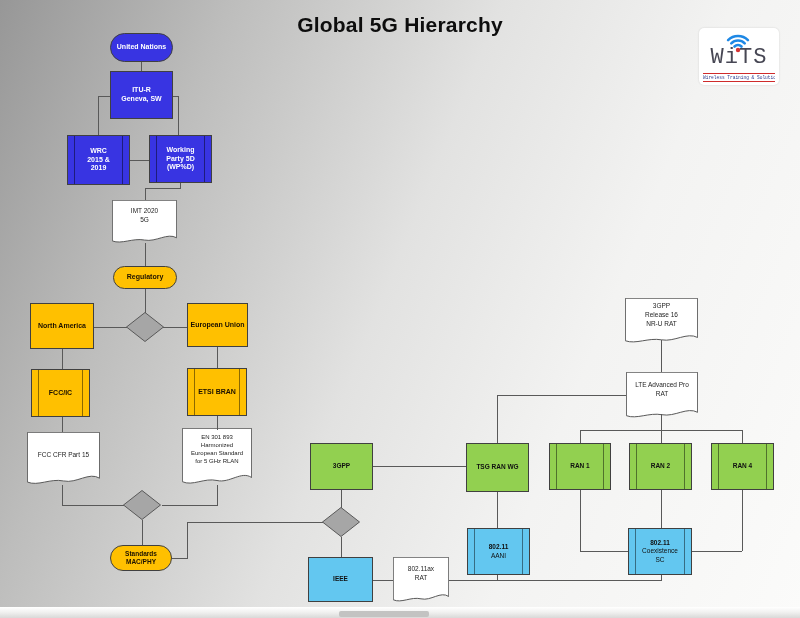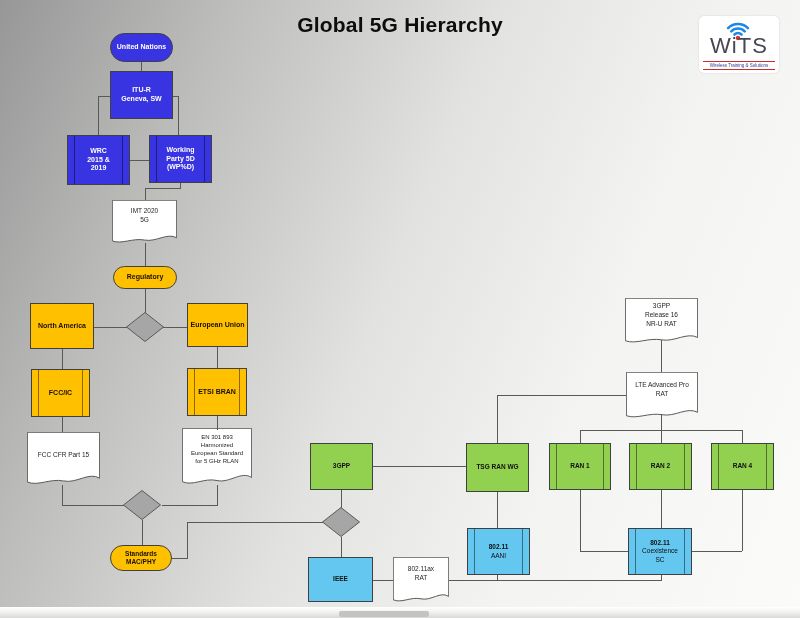--- a/index.html
+++ b/index.html
@@ -30,22 +30,22 @@
   .doc-svg { position:absolute; left:0; top:0; width:100%; height:100%; }
   .doc-svg path { fill:#ffffff; stroke:#595959; stroke-width:1; vector-effect:non-scaling-stroke; }
   .doc-text { position:absolute; left:1px; right:1px; top:0; text-align:center;
               font-size:6.5px; color:#1d1d1d; line-height:1.35; }
   .small { font-size:6px; }
   .diamond { position:absolute; }
   .diamond svg { display:block; width:100%; height:100%; }
   .diamond polygon { fill:#A6A6A6; stroke:#595959; stroke-width:1; }
   .line-h, .line-v { position:absolute; background:#595959; }
   .line-h { height:1px; } .line-v { width:1px; }
-  .logo { position:absolute; left:699px; top:16px; width:80px; height:57px;
-          background:#ffffff; border-radius:5px; box-shadow:0 0 2px rgba(0,0,0,0.15); }
+  .logo { position:absolute; left:699px; top:28px; width:80px; height:57px;
+          background:#ffffff; border-radius:5px; box-shadow:0 0 2px rgba(0,0,0,0.15);font-family:Liberation Mono, monospace; }
   .logo-word { position:absolute; left:0; right:0; top:19px; text-align:center;
                font-size:22px; line-height:1; color:#474754; letter-spacing:1px; }
   .logo-arcs { position:absolute; left:17px; top:3px; }
   .logo-tagline { position:absolute; left:4px; right:4px; bottom:3px; text-align:center;
                   font-size:4.5px; color:#2b3a8c; border-top:1px solid #cf2b2b;
                   border-bottom:1px solid #cf2b2b; padding:1px 0 1.5px 0; white-space:nowrap; overflow:hidden; }
   .bottom-strip { position:absolute; left:0; top:607px; width:800px; height:11px;
                   background:linear-gradient(180deg,#ffffff 0%,#f2f2f1 45%,#d9d9d8 100%); }
   .bottom-bar { position:absolute; left:339px; top:611px; width:90px; height:6px;
                 background:#c3c3c2; border-radius:2px; }

